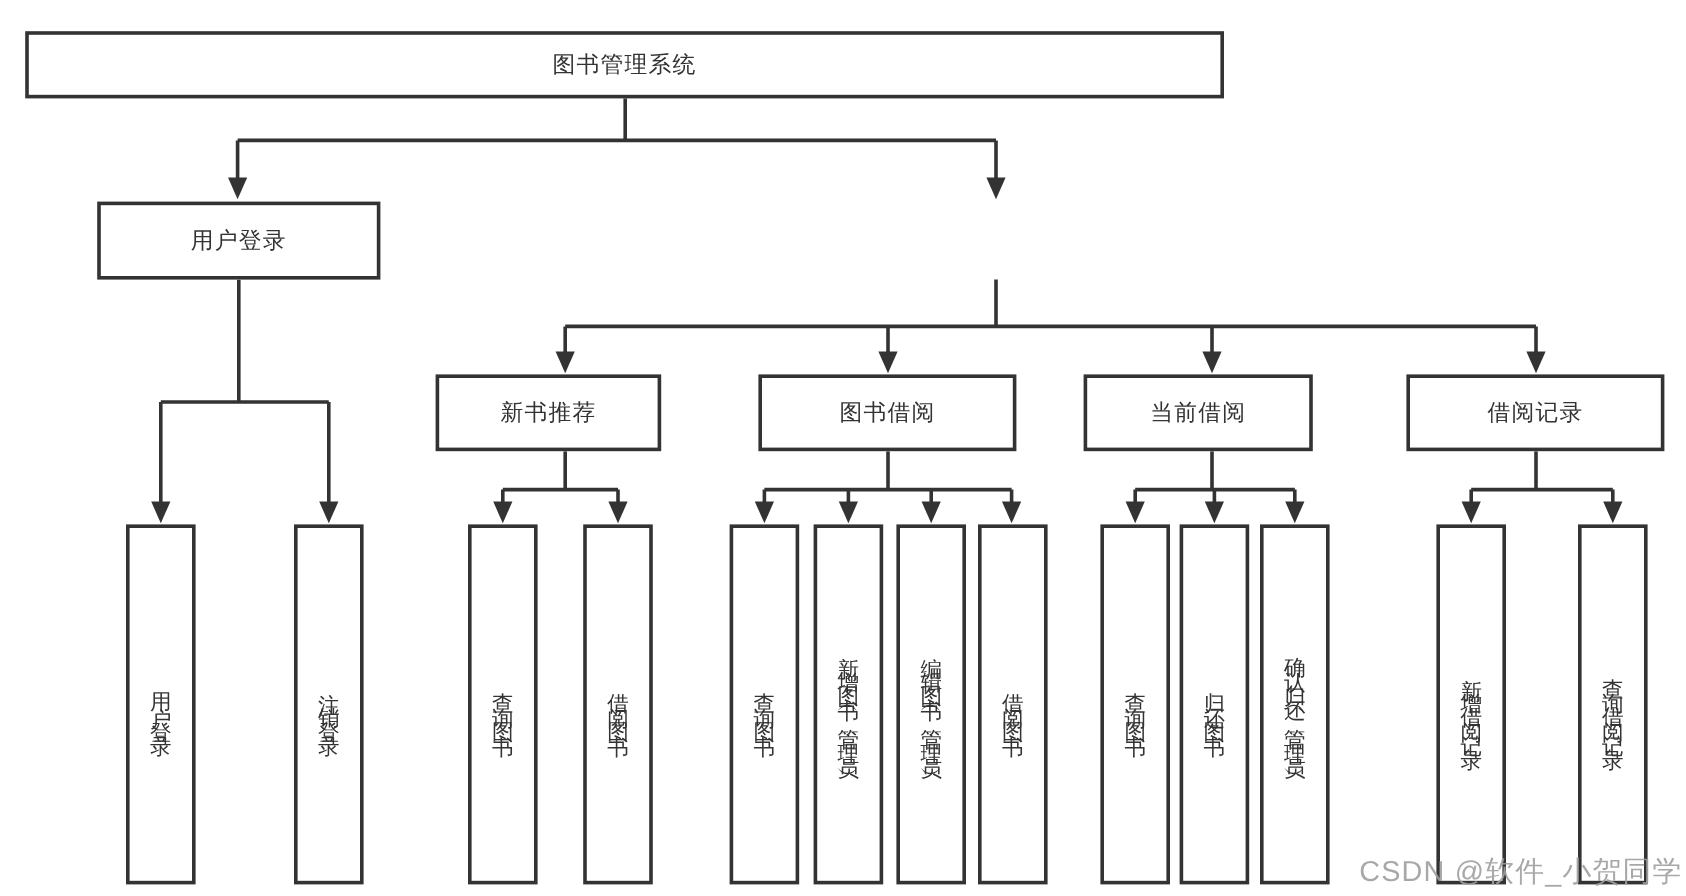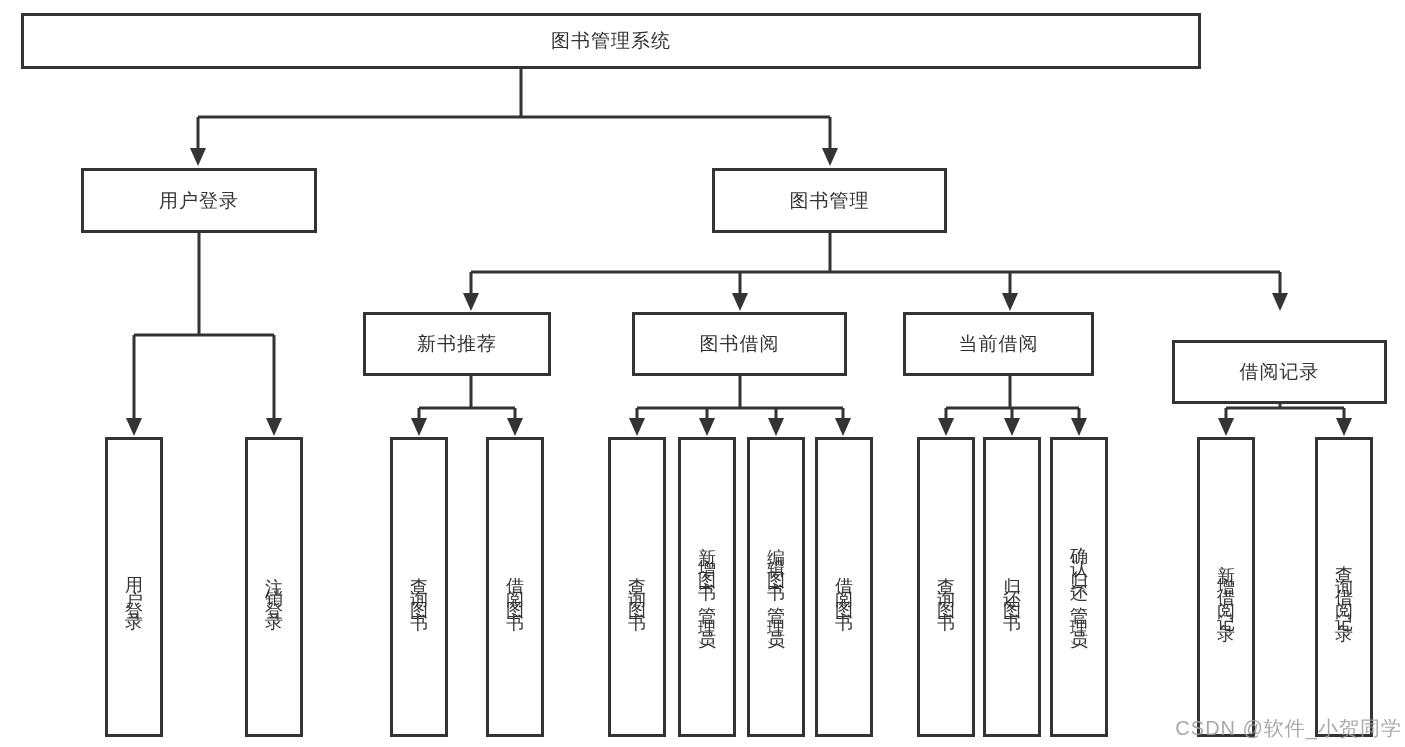--- a/index.html
+++ b/index.html
@@ -39,47 +39,47 @@
   }
   .leaf {
     writing-mode: vertical-rl;
     text-orientation: mixed;
     font-size: 18px;
     letter-spacing: 12px;
     line-height: 1;
     white-space: normal;
   }
   
-  .n-root           { left: 21px;   top: 13px;  width: 1180px; height: 56px; }
+  .n-root           { left: 21px;   top: 26px;  width: 999px; height: 56px; }
   .n-user-login     { left: 81px;   top: 168px; width: 236px; height: 65px; }
   .n-book-mgmt      { left: 712px;  top: 168px; width: 235px; height: 65px; }
   .n-new-book       { left: 363px;  top: 312px; width: 188px; height: 64px; }
   .n-book-borrow    { left: 632px;  top: 312px; width: 215px; height: 64px; }
   .n-current-borrow { left: 903px;  top: 312px; width: 191px; height: 64px; }
-  .n-borrow-records { left: 1172px; top: 312px; width: 215px; height: 64px; margin-top: 28px; }
+  .n-borrow-records { left: 1172px; top: 312px; width: 215px; height: 64px; }
   
   .lf { top: 437px; width: 58px; height: 300px; }
   .lf1  { left: 105px;  }
   .lf2  { left: 245px;  }
   .lf3  { left: 390px;  }
   .lf4  { left: 486px;  }
   .lf5  { left: 608px;  }
   .lf6  { left: 678px;  }
   .lf7  { left: 747px;  }
   .lf8  { left: 815px;  }
   .lf9  { left: 917px;  }
   .lf10 { left: 983px;  }
   .lf11 { left: 1050px; }
   .lf12 { left: 1197px; }
   .lf13 { left: 1315px; }
   #watermark {
     position: absolute;
     right: 3px;
     bottom: 5px;
-    font-size: 20px;
+    font-size: 24px;
     color: rgba(158,158,158,0.9);
     letter-spacing: 1px;
     z-index: 5;
     margin-left: 33px;
   }
 </style>
 </head>
 <body>
 
 <div id="stage">
@@ -113,21 +113,20 @@
       <polygon points="1004,418 1020,418 1012,436"></polygon>
       <polygon points="1071,418 1087,418 1079,436"></polygon>
       <polygon points="1218,418 1234,418 1226,436"></polygon>
       <polygon points="1336,418 1352,418 1344,436"></polygon>
     </g>
   </svg>
 
   <div class="node n-root">图书管理系统</div>
 
   <div class="node n-user-login">用户登录</div>
-  <div class="node n-book-mgmt">图书管理</div>
 
   <div class="node n-new-book">新书推荐</div>
   <div class="node n-book-borrow">图书借阅</div>
   <div class="node n-current-borrow">当前借阅</div>
   <div class="node n-borrow-records">借阅记录</div>
 
   <div class="node leaf lf lf1">用户登录</div>
   <div class="node leaf lf lf2">注销登录</div>
 
   <div class="node leaf lf lf3">查询图书</div>

